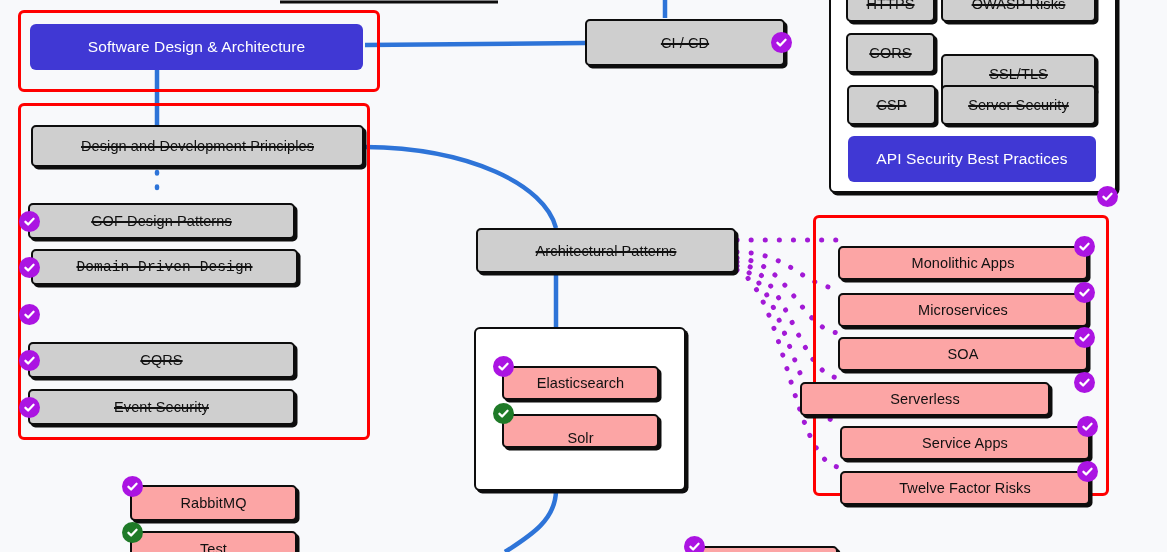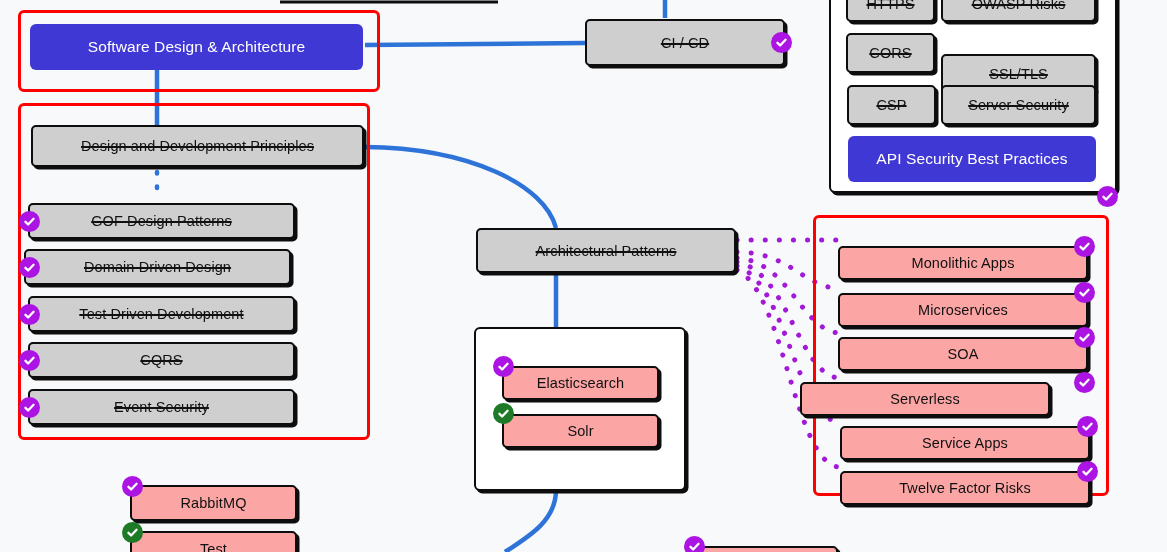--- a/index.html
+++ b/index.html
@@ -118,32 +118,29 @@
 
   <div class="node grey done" style="left:28px;top:203px;width:267px;height:36px;">
     <span class="lbl">GOF Design Patterns</span>
   </div>
   <div class="check purple" style="left:19px;top:211px;">
     <svg viewBox="0 0 16 16">
         <path d="M3 8.4 L6.3 11.6 L13 4.6" stroke="#fff" stroke-width="2.8" fill="none" stroke-linecap="round" stroke-linejoin="round"></path>
       </svg>
   </div>
 
-  <div class="node grey done" style="left:24px;top:249px;width:267px;height:36px;">
+  <div class="node grey done" style="left:31px;top:249px;width:267px;height:36px;font-family:Liberation Mono, monospace;">
     <span class="lbl">Domain Driven Design</span>
   </div>
   <div class="check purple" style="left:19px;top:257px;">
     <svg viewBox="0 0 16 16">
         <path d="M3 8.4 L6.3 11.6 L13 4.6" stroke="#fff" stroke-width="2.8" fill="none" stroke-linecap="round" stroke-linejoin="round"></path>
       </svg>
   </div>
 
-  <div class="node grey done" style="left:28px;top:296px;width:267px;height:36px;">
-    <span class="lbl">Test Driven Development</span>
-  </div>
   <div class="check purple" style="left:19px;top:304px;">
     <svg viewBox="0 0 16 16">
         <path d="M3 8.4 L6.3 11.6 L13 4.6" stroke="#fff" stroke-width="2.8" fill="none" stroke-linecap="round" stroke-linejoin="round"></path>
       </svg>
   </div>
 
   <div class="node grey done" style="left:28px;top:342px;width:267px;height:36px;">
     <span class="lbl">CQRS</span>
   </div>
   <div class="check purple" style="left:19px;top:350px;">
@@ -196,21 +193,21 @@
 
   <div class="node yellow" style="left:502px;top:350px;width:157px;height:34px;">
     <span class="lbl">Elasticsearch</span>
   </div>
   <div class="check purple" style="left:493px;top:356px;">
     <svg viewBox="0 0 16 16">
         <path d="M3 8.4 L6.3 11.6 L13 4.6" stroke="#fff" stroke-width="2.8" fill="none" stroke-linecap="round" stroke-linejoin="round"></path>
       </svg>
   </div>
 
-  <div class="node yellow" style="left:502px;top:398px;width:157px;height:34px;">
+  <div class="node yellow" style="left:502px;top:398px;width:157px;height:34px;align-items:flex-end;">
     <span class="lbl">Solr</span>
   </div>
   <div class="check green" style="left:493px;top:403px;">
     <svg viewBox="0 0 16 16">
         <path d="M3 8.4 L6.3 11.6 L13 4.6" stroke="#fff" stroke-width="2.8" fill="none" stroke-linecap="round" stroke-linejoin="round"></path>
       </svg>
   </div>
 
   <div class="panel-title" style="left:474px;width:212px;top:452px;">Search Engines</div>
 

